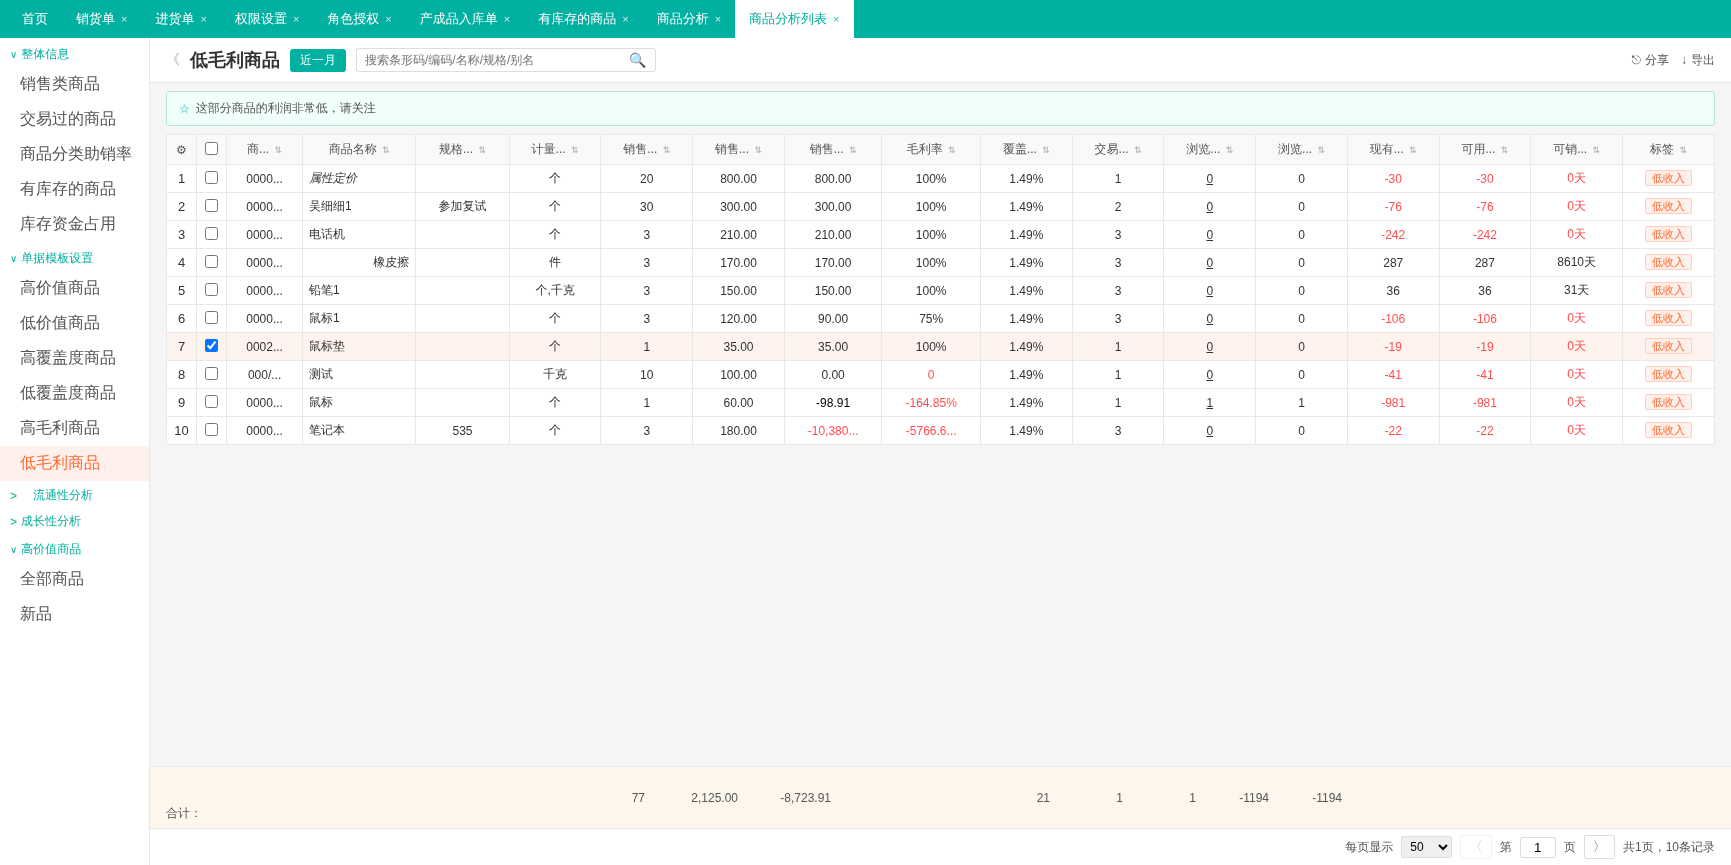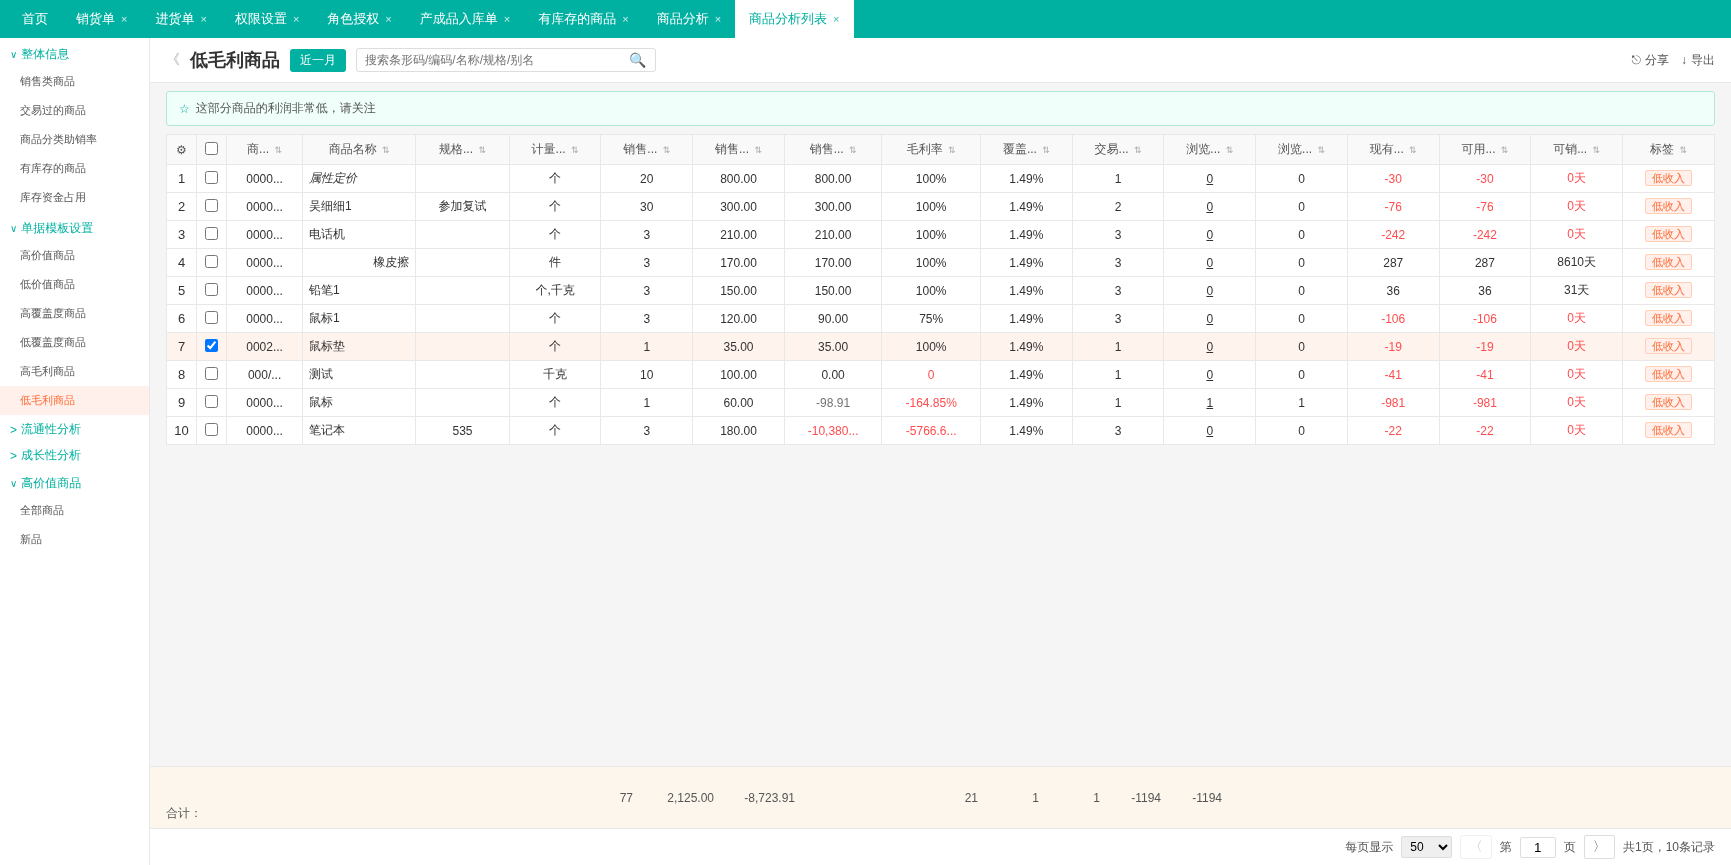--- a/index.html
+++ b/index.html
@@ -11,21 +11,21 @@
     .nav-item.active { background: #fff; color: #00b0a0; }
     .nav-item .close-x { margin-left: 6px; font-size: 11px; opacity: 0.8; }
 
     
     .main-layout { display: flex; height: calc(865px - 38px); }
 
     
     .sidebar { width: 150px; background: #fff; border-right: 1px solid #e8e8e8; overflow-y: auto; flex-shrink: 0; }
     .sidebar-group-title { color: #00b0a0; font-size: 12px; padding: 8px 10px 4px; display: flex; align-items: center; cursor: pointer; }
     .sidebar-group-title .arrow { margin-right: 4px; font-size: 10px; }
-    .sidebar-item { padding: 7px 12px 7px 20px; cursor: pointer; color: #555; font-size: 11px; white-space: nowrap; font-family: Liberation Serif, serif; }
+    .sidebar-item { padding: 7px 12px 7px 20px; cursor: pointer; color: #555; font-size: 16px; white-space: nowrap; font-family: Liberation Serif, serif; }
     .sidebar-item.active { background: #fff0eb; color: #ff6b35; }
     .sidebar-sub-group { padding: 6px 10px 3px; color: #00b0a0; font-size: 12px; cursor: pointer; display: flex; align-items: center; }
 
     
     .content { flex: 1; display: flex; flex-direction: column; overflow: hidden; background: #f5f5f5; }
 
     
     .content-header { display: flex; align-items: center; padding: 10px 16px; background: #fff; border-bottom: 1px solid #e8e8e8; gap: 10px; }
     .page-title { font-size: 18px; font-weight: bold; color: #333; }
     .date-filter-btn { background: #00b0a0; color: #fff; border: none; padding: 3px 10px; border-radius: 3px; cursor: pointer; font-size: 12px; }
@@ -48,21 +48,21 @@
     tr.selected td { background: #fff3ee; }
     .tag-badge { background: #fff0eb; color: #ff6b35; border: 1px solid #ffcfb8; padding: 1px 6px; border-radius: 2px; font-size: 11px; }
 
     
     .gear-col { width: 30px; }
     .checkbox-col { width: 30px; }
 
     
     .footer-summary { background: #fdf6ec; border-top: 1px solid #e8e8e8; padding: 6px 16px; display: flex; align-items: center; font-size: 12px; color: #555; }
     .footer-summary .label { margin-right: 20px; margin-top: 32px; }
-    .footer-summary .values { display: flex; gap: 1px; }
+    .footer-summary .values { display: flex; gap: 13px; }
     .footer-val { padding: 0 10px; min-width: 80px; text-align: right; }
 
     
     .pagination-bar { background: #fff; border-top: 1px solid #e8e8e8; padding: 6px 16px; display: flex; align-items: center; justify-content: flex-end; gap: 8px; font-size: 12px; color: #555; }
     .page-size-select { border: 1px solid #ddd; padding: 2px 4px; border-radius: 2px; font-size: 12px; }
     .page-nav-btn { border: 1px solid #ddd; background: #fff; padding: 2px 8px; cursor: pointer; border-radius: 2px; color: #555; }
     .page-nav-btn:disabled { opacity: 0.4; cursor: default; }
     .page-input { border: 1px solid #ddd; width: 36px; text-align: center; padding: 2px 4px; border-radius: 2px; }
 
     
@@ -133,21 +133,21 @@
     </div>
     <div class="sidebar-item">高价值商品</div>
     <div class="sidebar-item">低价值商品</div>
     <div class="sidebar-item">高覆盖度商品</div>
     <div class="sidebar-item">低覆盖度商品</div>
     <div class="sidebar-item">高毛利商品</div>
     <div class="sidebar-item active">低毛利商品</div>
 
     <div class="sidebar-sub-group">
       <span class="arrow">&gt;</span>
-      <span style="margin-left:4px;text-align:center;">流通性分析</span>
+      <span style="margin-left:16px;text-align:center;">流通性分析</span>
     </div>
     <div class="sidebar-sub-group">
       <span class="arrow">&gt;</span>
       <span style="margin-left:4px;">成长性分析</span>
     </div>
 
     <div class="sidebar-group-title">
       <span class="arrow">∨</span>
       <span>高价值商品</span>
     </div>
@@ -371,21 +371,21 @@
     </tr>
             <tr>
       <td style="text-align:center;font-size:13px;">9</td>
       <td style="text-align:center;"><input type="checkbox" style=""></td>
       <td>0000...</td>
       <td style="text-align:left;">鼠标</td>
       <td></td>
       <td>个</td>
       <td>1</td>
       <td>60.00</td>
-      <td style="color:#737373;">-98.91</td>
+      <td style="color:#000000;">-98.91</td>
       <td style="color:#ff4d4f;">-164.85%</td>
       <td>1.49%</td>
       <td>1</td>
       <td style="text-decoration:underline;cursor:pointer;">1</td>
       <td>1</td>
       <td style="color:#ff4d4f;">-981</td>
       <td style="color:#ff4d4f;">-981</td>
       <td style="color:#ff4d4f;">0天</td>
       <td><span class="tag-badge">低收入</span></td>
     </tr>

